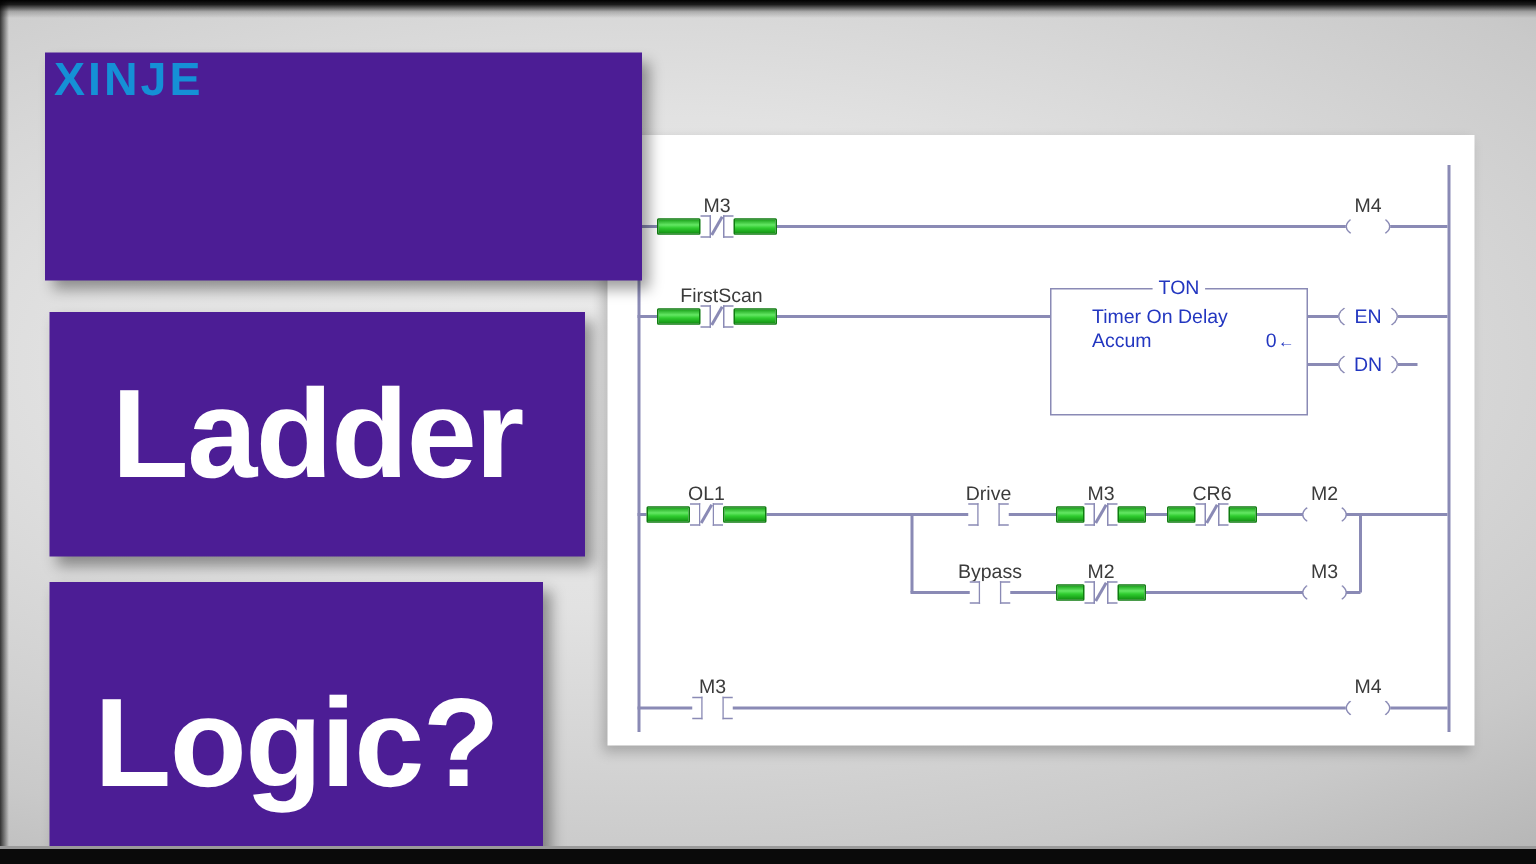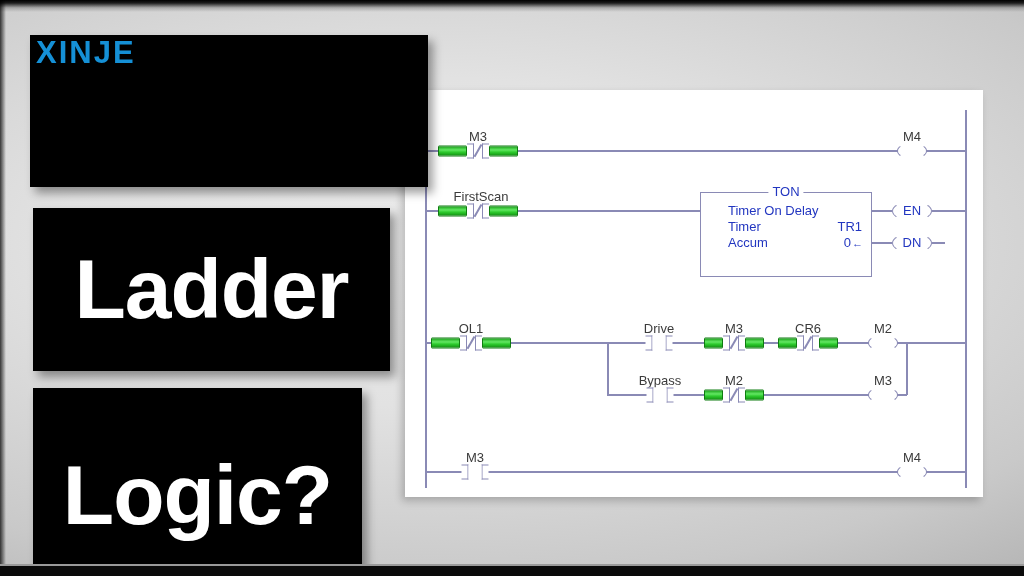--- a/index.html
+++ b/index.html
@@ -9,21 +9,21 @@
     background:radial-gradient(ellipse 120% 95% at 42% 42%, #ececec 0%, #e2e2e2 30%, #c9c9c9 62%, #a8a8a8 88%, #9c9c9c 100%);
   }
   .top-vignette{position:absolute;left:0;top:0;width:1024px;height:12px;
     background:linear-gradient(180deg,#000 0%,#1c1c1c 25%,rgba(90,90,90,.35) 65%,rgba(120,120,120,0) 100%);}
   .left-vignette{position:absolute;left:0;top:0;width:6px;height:576px;
     background:linear-gradient(90deg,rgba(0,0,0,.75),rgba(0,0,0,0));}
   .bottom-bar{position:absolute;left:0;top:564px;width:1024px;height:12px;
     background:#0a0a0a;border-top:2px solid #9a9a9a;box-sizing:border-box;}
 
   
-  .tbox{position:absolute;background:#000000;box-shadow:5px 6px 9px rgba(0,0,0,.38);
+  .tbox{position:absolute;background:#4c1d95;box-shadow:5px 6px 9px rgba(0,0,0,.38);
     display:flex;align-items:center;justify-content:center;color:#fff;}
   .tbox .big{font-size:84px;font-weight:bold;letter-spacing:-1px;white-space:nowrap;}
   #box1{left:30px;top:35px;width:398px;height:152px;}
   #box1 .big{padding-top:16px;}
   #box2{left:33px;top:208px;width:357px;height:163px;}
   #box3{left:33px;top:388px;width:329px;height:214px;}
   .logo{position:absolute;left:6px;top:0px;font-size:31px;font-weight:bold;
     color:#1590d6;letter-spacing:2px;}
 
   
@@ -100,24 +100,20 @@
       <span class="gbar"></span>
   </div>
 
   <div class="ton">
     <div class="ton-title">TON</div>
     <div class="ton-rows">
       <div class="ton-row">
         <span>Timer On Delay</span>
       </div>
       <div class="ton-row">
-        <span>Timer</span>
-        <span><span>TR1</span><span class="arrow"></span></span>
-      </div>
-      <div class="ton-row">
         <span>Accum</span>
         <span><span>0</span><span class="arrow">←</span></span>
       </div>
     </div>
   </div>
 
   <div class="wire" style="left:467px;top:120px;width:20px"></div>
   <div class="wire" style="left:527px;top:120px;width:33px"></div>
   <div class="outcoil" style="left:507px;top:121px">EN</div>
   <div class="wire" style="left:467px;top:152px;width:20px"></div>

